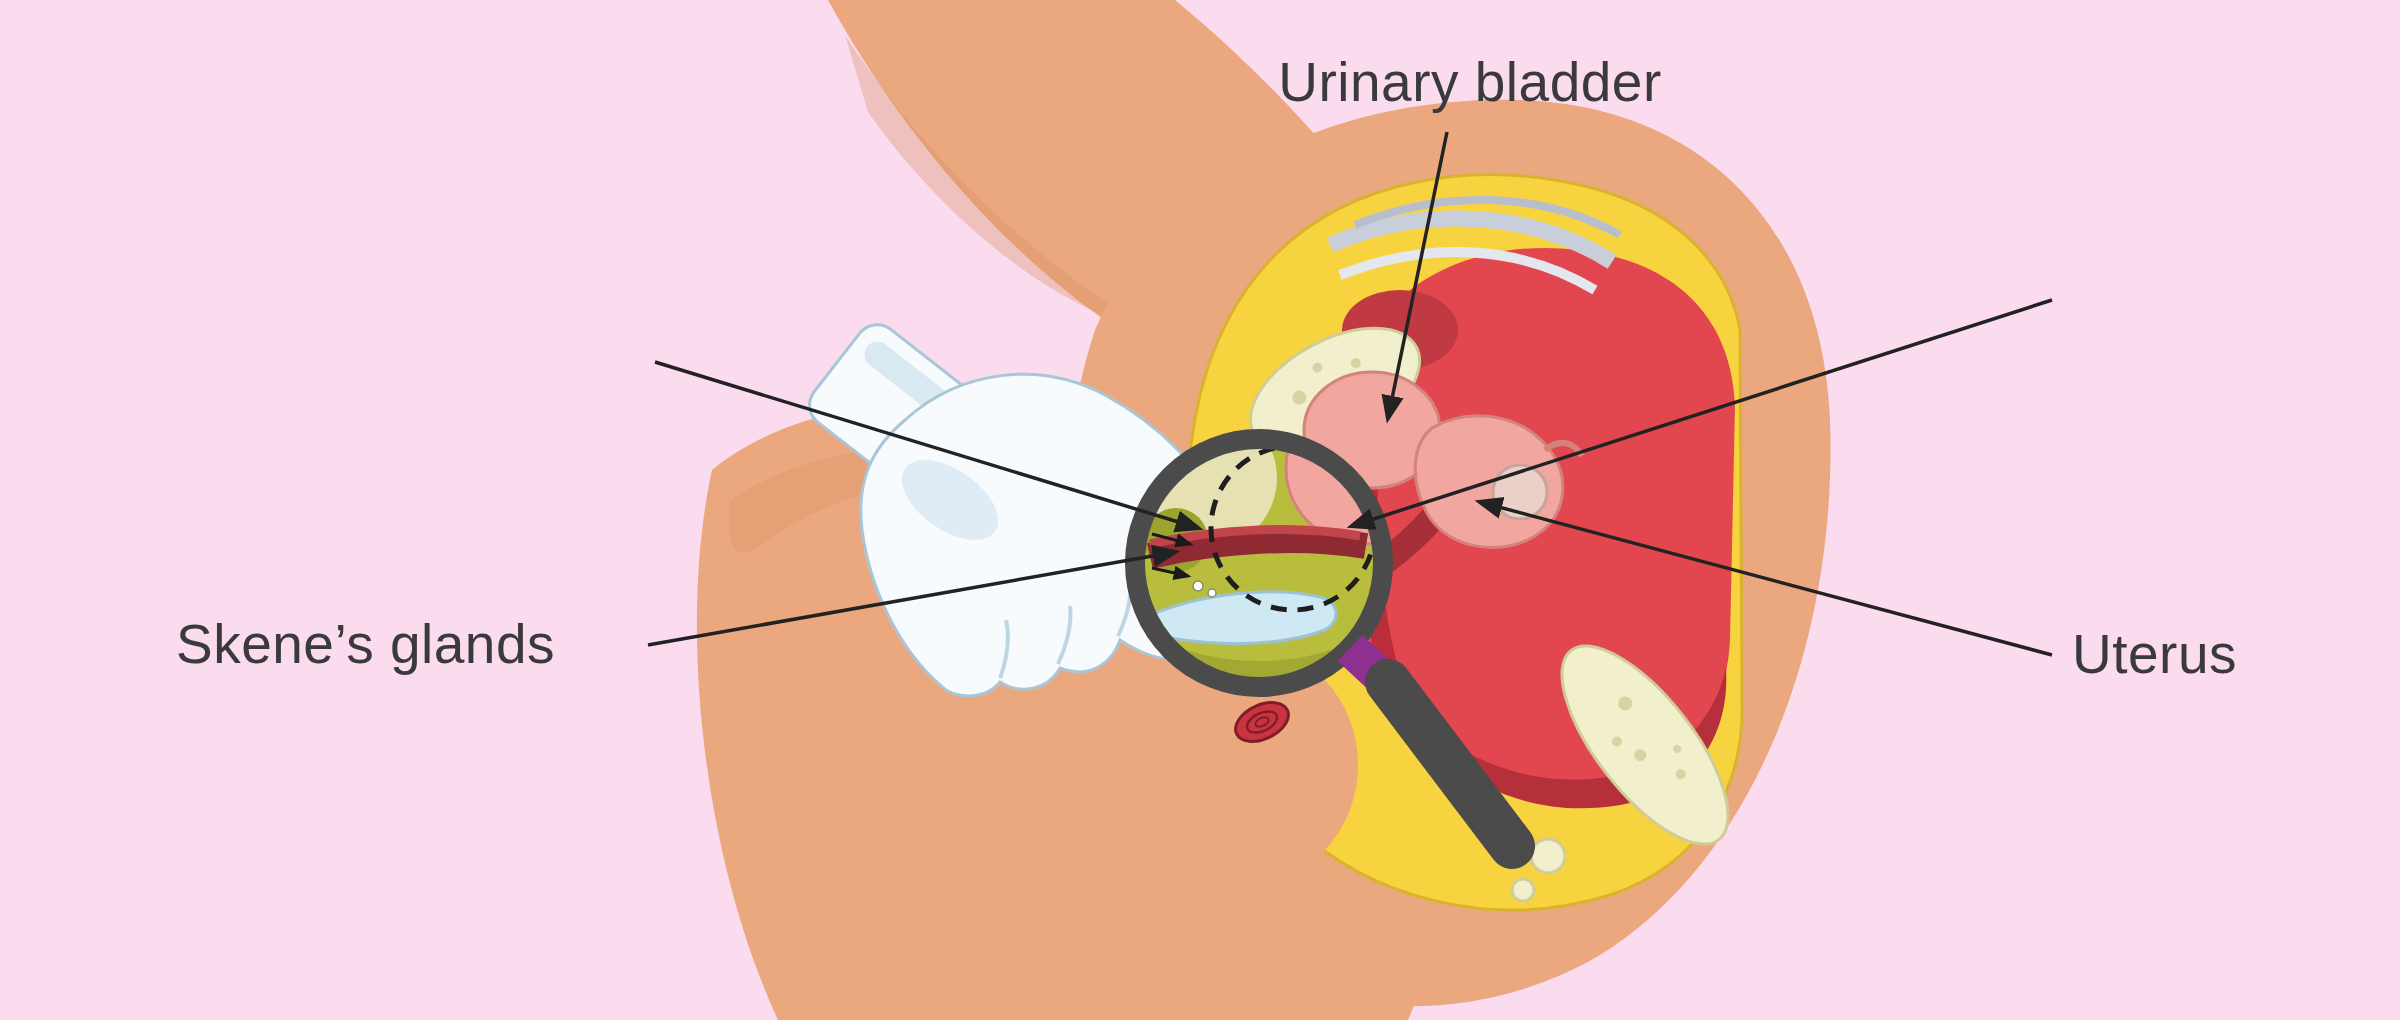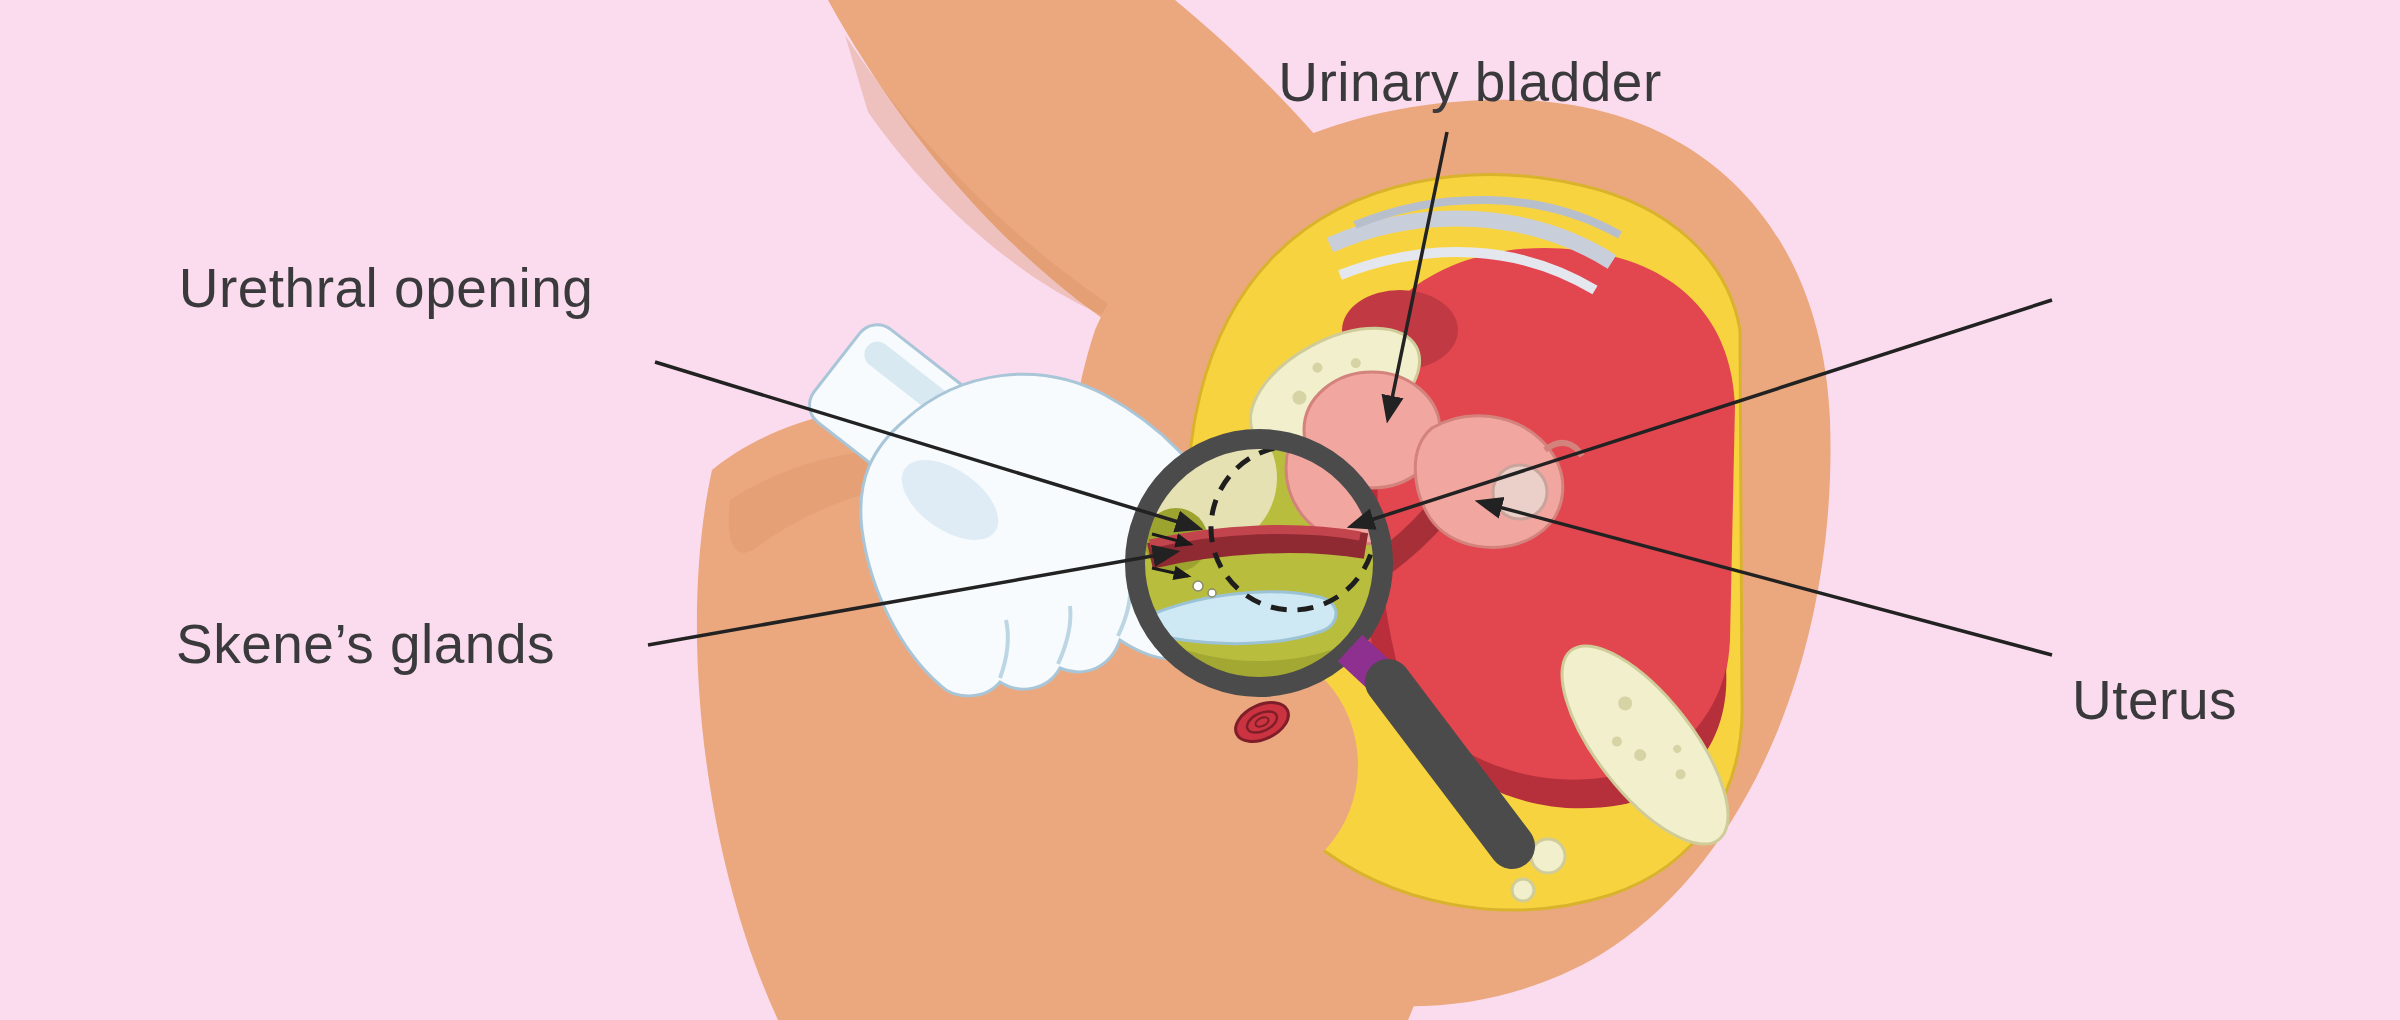--- a/index.html
+++ b/index.html
@@ -146,21 +146,20 @@
       <line x1="655" y1="362" x2="1198" y2="528" marker-end="url(#arrowhead)"></line>
       <line x1="2052" y1="300" x2="1352" y2="526" marker-end="url(#arrowhead)"></line>
       <line x1="648" y1="645" x2="1175" y2="552" marker-end="url(#arrowhead)"></line>
       <line x1="2052" y1="655" x2="1480" y2="502" marker-end="url(#arrowhead)"></line>
     </g>
   </svg>
 
   <div class="label center" style="left:1160px; top:50px; width:620px;">Urinary bladder</div>
 
   <div class="label center two-line" style="left:86px; top:248px; width:600px;">
-    <div>Urethral opening</div>
   </div>
 
 
   <div class="label" style="left:176px; top:612px;">Skene’s glands</div>
 
-  <div class="label" style="left:2072px; top:622px;margin-top:46px;">Uterus</div>
+  <div class="label" style="left:2072px; top:622px;">Uterus</div>
 
 </div>
 
 </body></html>

